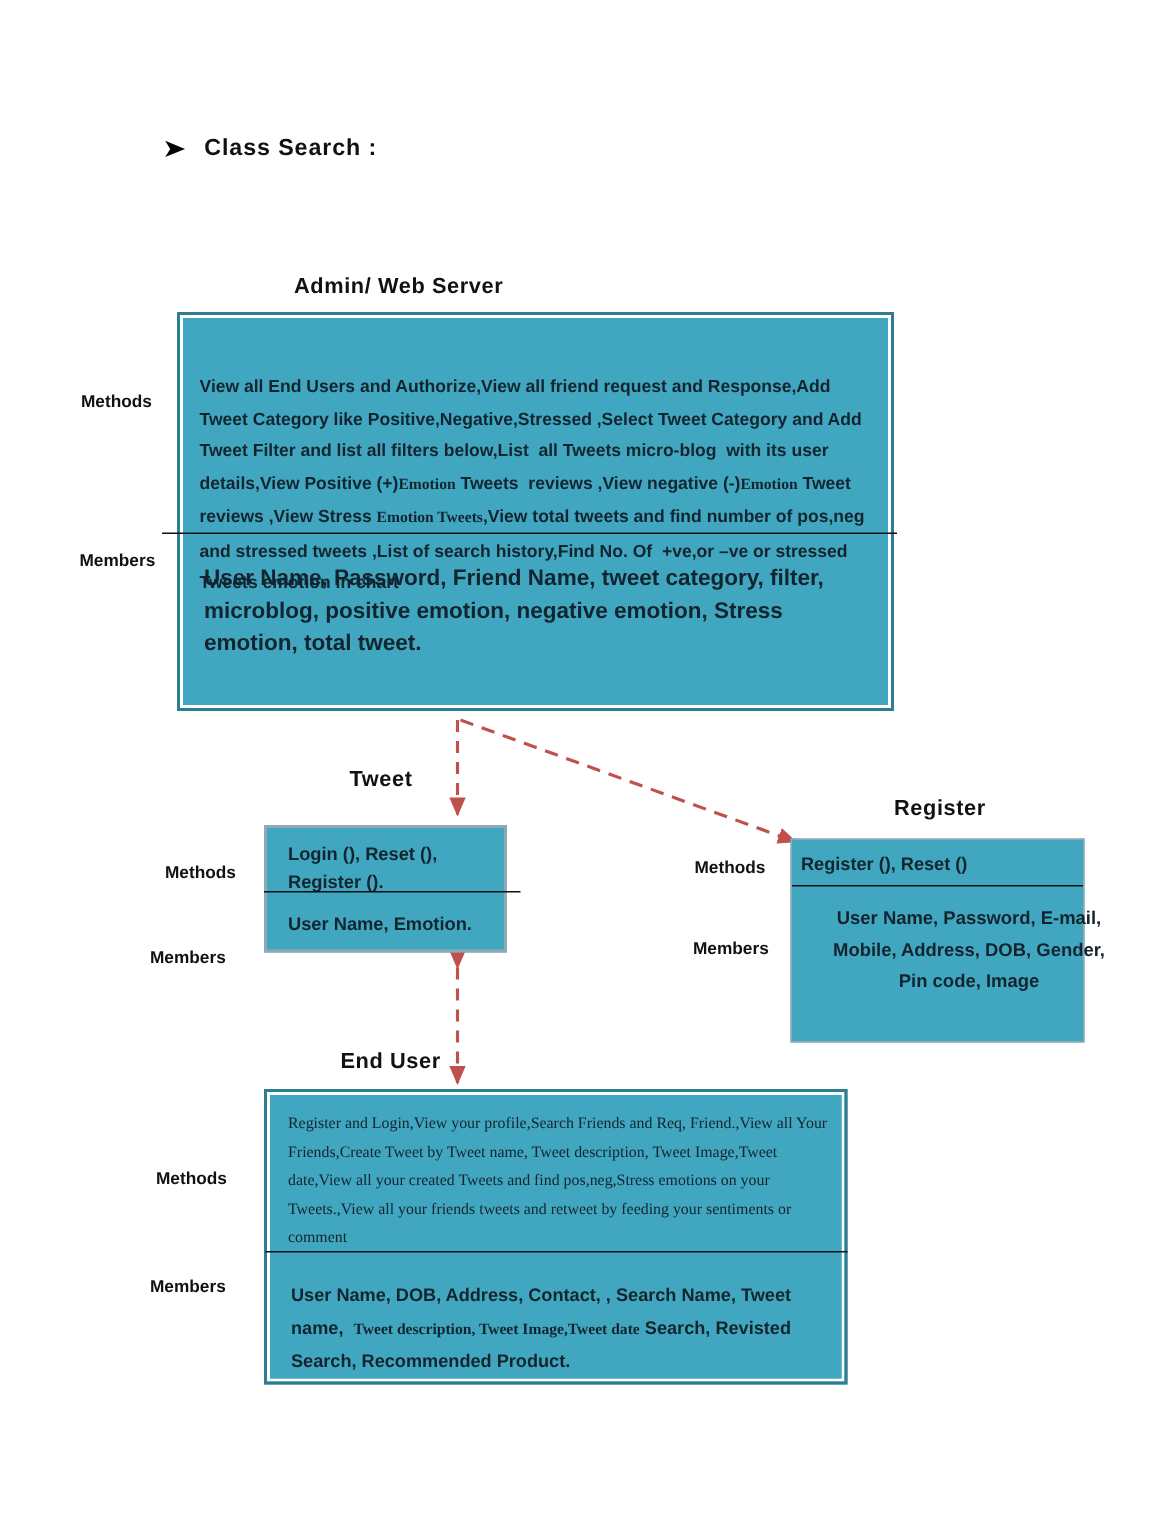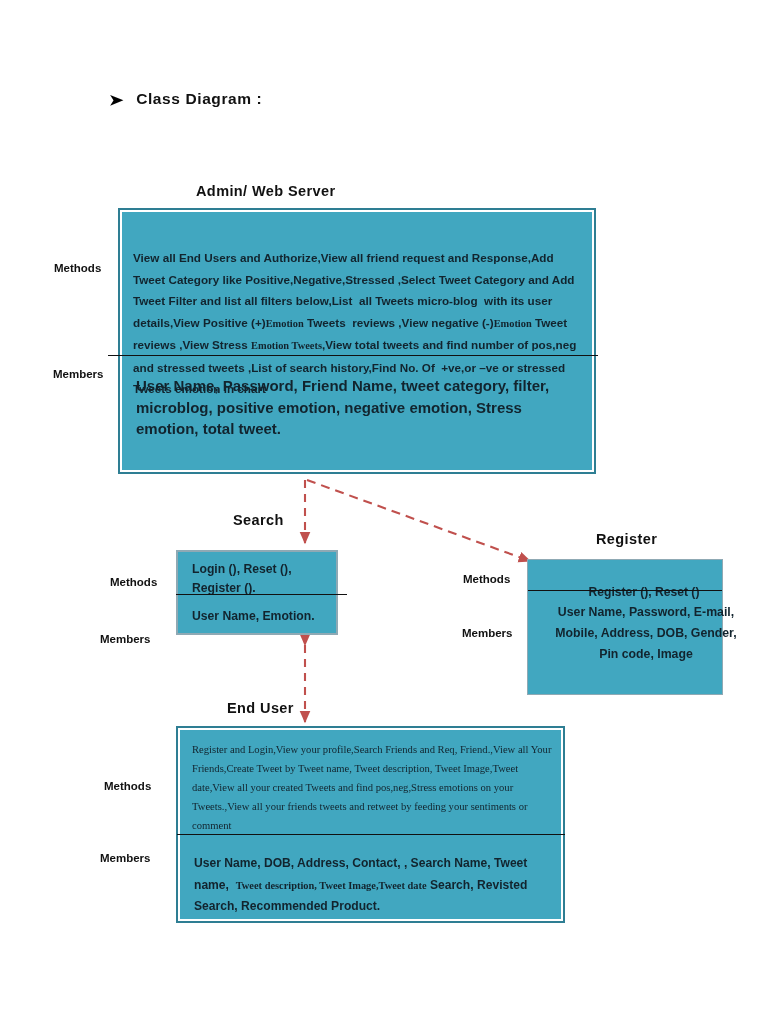--- a/index.html
+++ b/index.html
@@ -153,27 +153,26 @@
   
   #box-register {
     left: 527px; top: 559px;
     width: 196px; height: 136px;
     border: 1.5px solid #8FA9B4;
     background: #41A7C0;
     padding: 2px;
   }
   #register-methods {
     position: absolute;
-    left: 18px; top: 7px;
+    left: 4px; top: 7px;
     width: 192px;
-    text-align: center;
+    text-align: left;
     font-size: 12.1px;
     font-weight: bold;
     color: #12242e;
-    margin-top: 16px;
   }
   #divider-register {
     left: 528px; top: 590px;
     width: 194px;
   }
   #register-members {
     position: absolute;
     left: 6px; top: 40px;
     width: 182px;
     text-align: center;
@@ -244,37 +243,37 @@
     <line x1="307" y1="480" x2="530" y2="561" stroke="#C0504D" stroke-width="2.1" stroke-dasharray="9,6" marker-end="url(#arrow-end)"></line>
   </g>
 
   <g>
     <line x1="305" y1="645" x2="305" y2="722" stroke="#C0504D" stroke-width="2.1" stroke-dasharray="8,6" marker-end="url(#arrow-end)" marker-start="url(#arrow-start)"></line>
   </g>
 </svg>
 
 <div id="doc-heading">
   <span class="bullet-arrow">➤</span>
-  <span>Class  Diagram  :</span>
+  <span>Class  Search  :</span>
 </div>
 
 <div class="class-title" id="title-admin">Admin/ Web  Server</div>
 
 <div class="gutter-label" id="lbl-admin-methods">Methods</div>
 <div class="gutter-label" id="lbl-admin-members">Members</div>
 
 <div class="class-box" id="box-admin">
   <div class="inner">
     <div id="admin-methods">View all End Users and Authorize,View all friend request and Response,Add Tweet Category like Positive,Negative,Stressed ,Select Tweet Category and Add Tweet Filter and list all filters below,List&nbsp; all Tweets micro-blog&nbsp; with its user details,View Positive (+)<span class="serif-inline">Emotion</span> Tweets&nbsp; reviews ,View negative (-)<span class="serif-inline">Emotion</span> Tweet reviews ,View Stress <span class="serif-inline">Emotion Tweets</span>,View total tweets and find number of pos,neg and stressed tweets ,List of search history,Find No. Of&nbsp; +ve,or –ve or stressed&nbsp; Tweets emotion in chart</div>
     <div id="admin-members"> User Name, Password, Friend Name, tweet category,  filter, microblog, positive emotion, negative emotion, Stress emotion, total tweet.</div>
   </div>
 </div>
 <div class="divider" id="divider-admin"></div>
 
-<div class="class-title" id="title-login">Search</div>
+<div class="class-title" id="title-login">Tweet</div>
 
 <div class="gutter-label" id="lbl-login-methods">Methods</div>
 <div class="gutter-label" id="lbl-login-members">Members</div>
 
 <div class="class-box" id="box-login">
   <div class="inner">
     <div id="login-methods">Login (), Reset (), Register ().</div>
     <div id="login-members">User Name, Emotion.</div>
   </div>
 </div>

